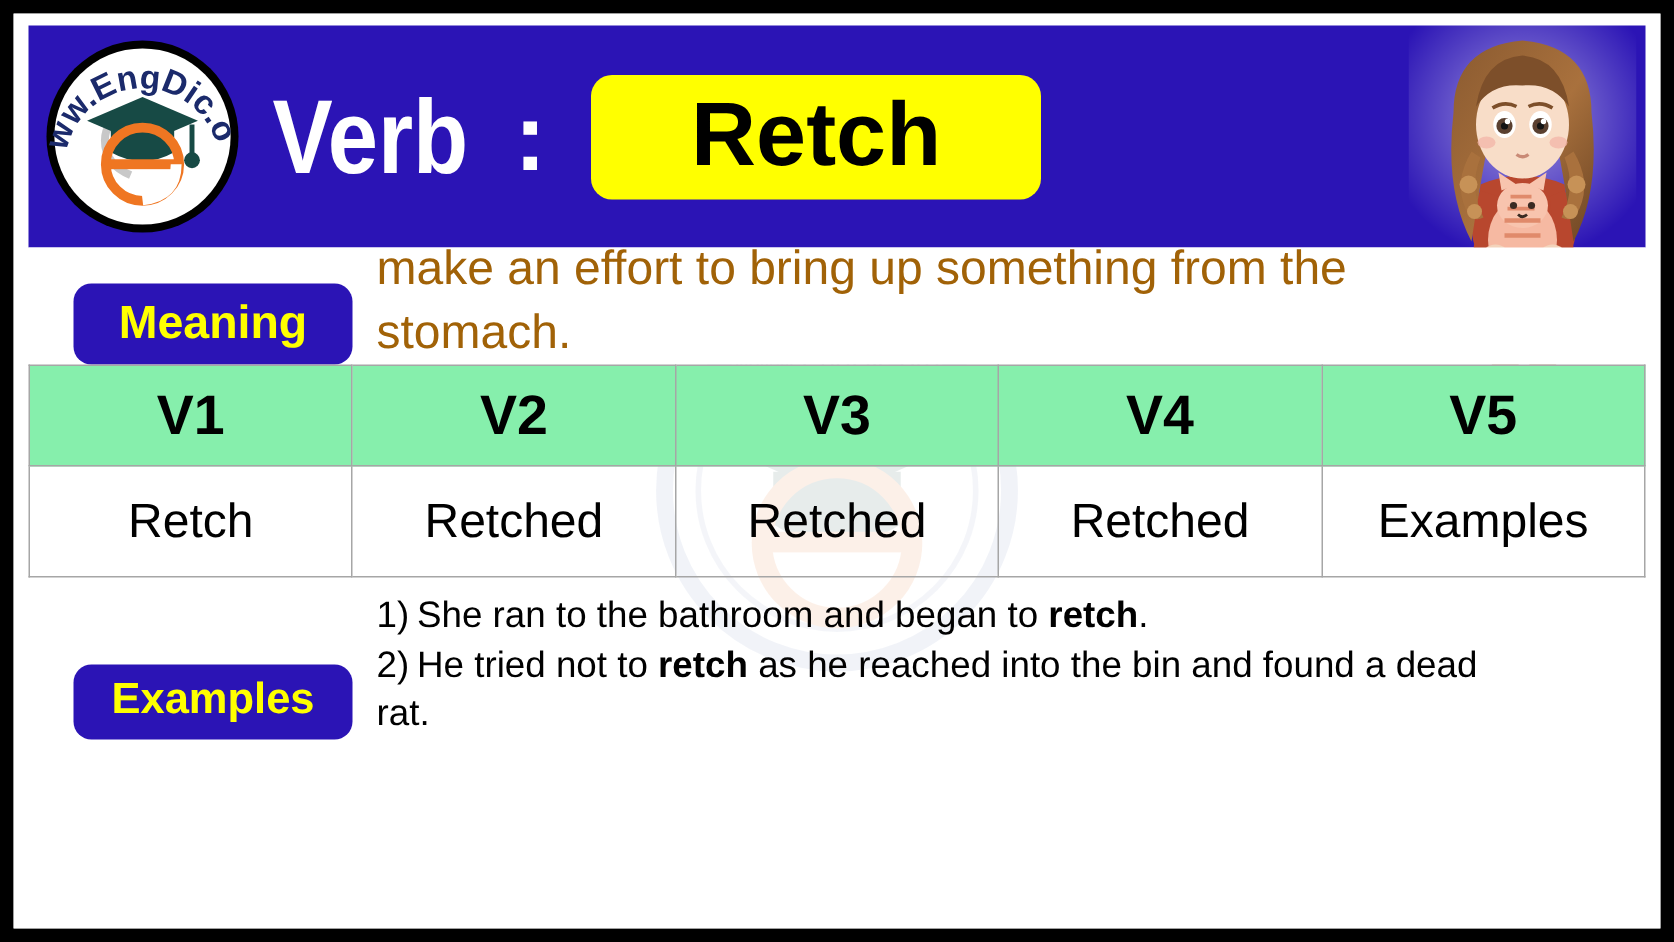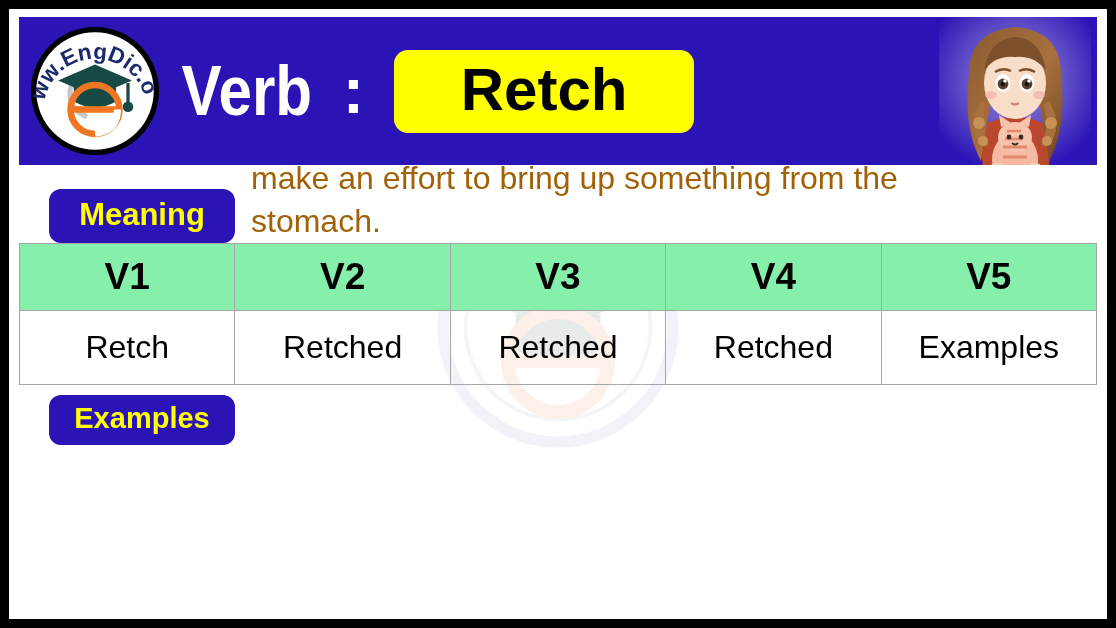--- a/index.html
+++ b/index.html
@@ -357,17 +357,19 @@
           <td>Retched</td>
           <td>Retched</td>
           <td>Examples</td>
         </tr>
       </tbody>
     </table>
 
     <div class="examples-row">
       <div class="badge badge-examples">Examples</div>
       <div class="examples-list" id="examples-list">
+          <p class="ex-line"><span class="ex-num">1)</span>She ran to the bathroom and began to <b>retch</b>.</p>
+          <p class="ex-line"><span class="ex-num">2)</span>He tried not to <b>retch</b> as he reached into the bin and found a dead rat.</p>
         </div>
     </div>
 
   </div>
 </div>
 
 </body></html>

